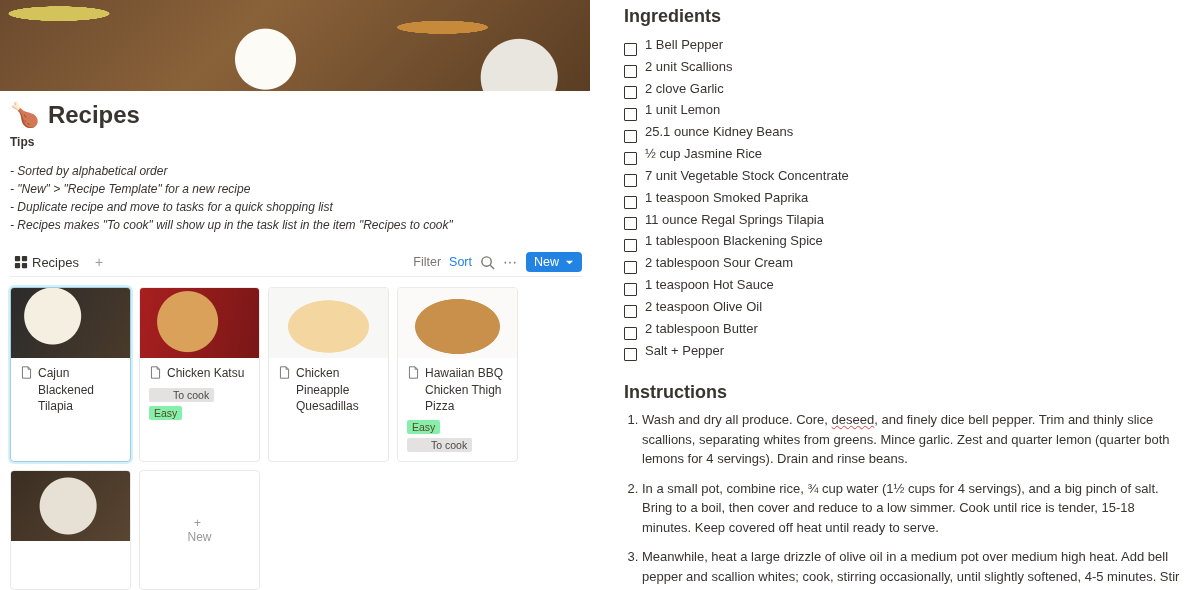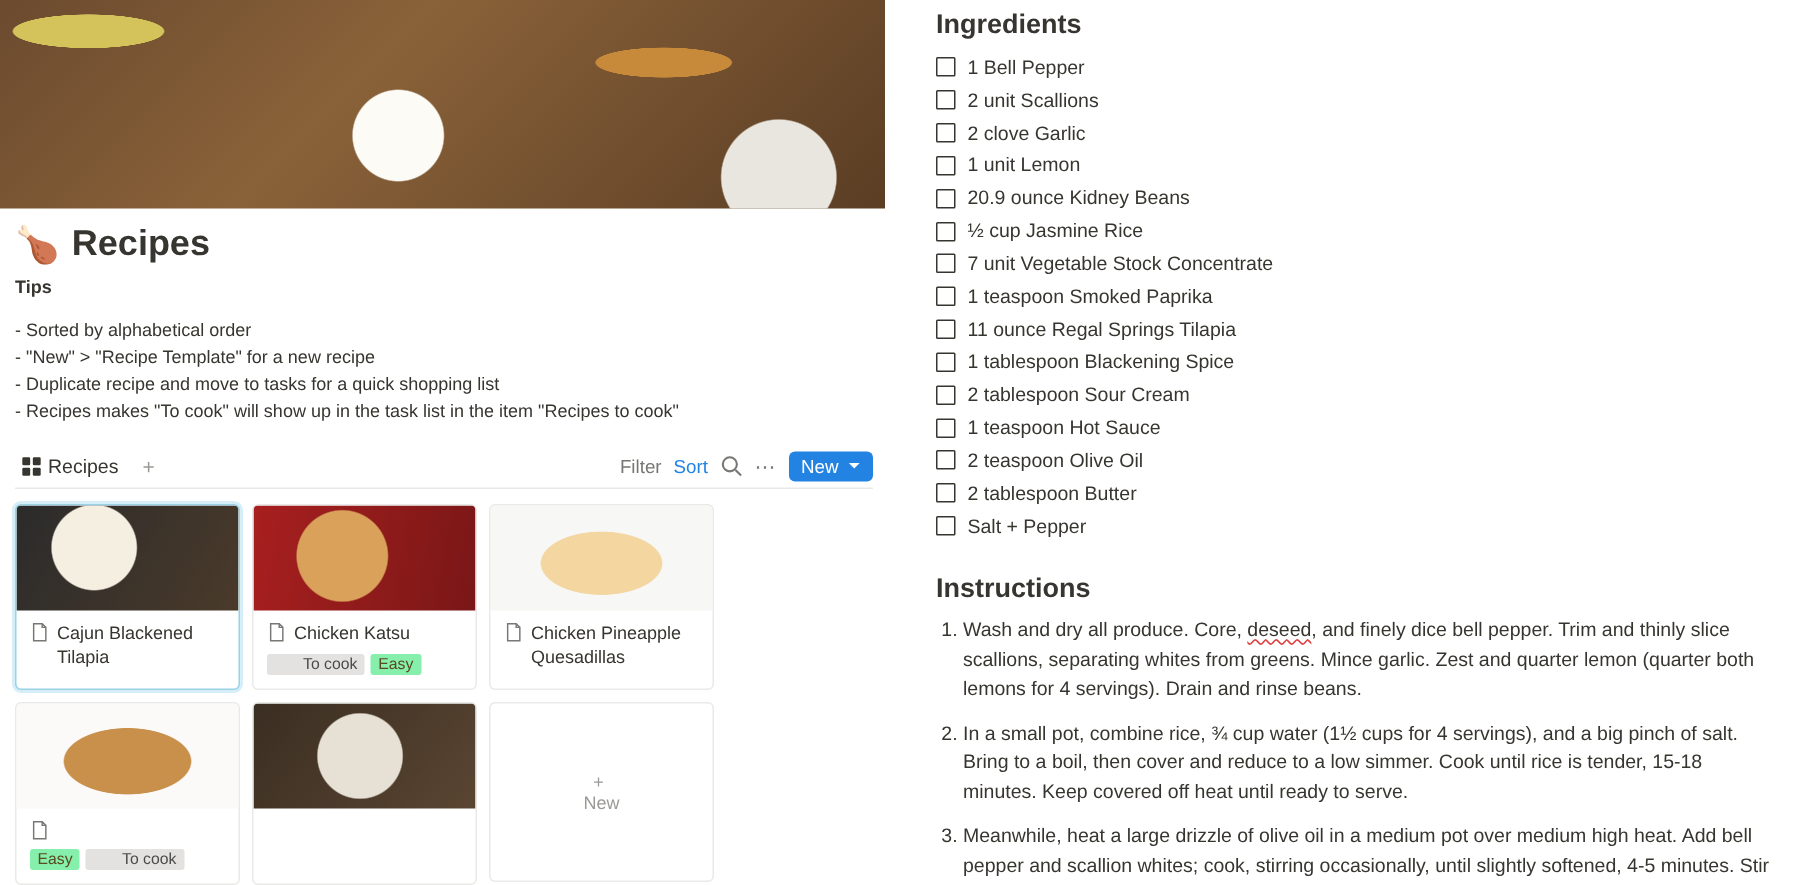--- a/index.html
+++ b/index.html
@@ -28,21 +28,21 @@
     radial-gradient(circle at 88% 85%, #e8e6de 0 38px, transparent 39px),
     radial-gradient(ellipse at 10% 15%, #d4c35a 0 50px, transparent 51px),
     linear-gradient(135deg, #6b4a2e 0%, #8a6239 40%, #5a3d24 100%);
   position: relative;
 }
 .page-body { padding: 10px 8px 0 10px; }
 .page-title-row { display: flex; align-items: center; gap: 8px; margin-bottom: 6px; }
 .page-emoji { font-size: 24px; }
 .page-title { font-size: 24px; font-weight: 700; }
 .tips-heading { font-size: 12px; font-weight: 600; margin-top: 4px; }
-.tips-list { font-size: 12px; color: #37352f; line-height: 1.5; margin-top: 13px; }
+.tips-list { font-size: 12px; color: #37352f; line-height: 1.5; margin-top: 13px; font-style: italic; }
 .tips-list div::before { content: "- "; }
 .db-toolbar {
   display: flex;
   align-items: center;
   border-bottom: 1px solid #e9e9e7;
   margin-top: 18px;
   padding-bottom: 4px;
   gap: 8px;
 }
 .db-view {
@@ -67,21 +67,21 @@
   font-weight: 500;
   padding: 3px 8px;
   border-radius: 4px;
   display: flex;
   align-items: center;
   gap: 6px;
 }
 .new-btn svg { width: 9px; height: 9px; fill: #fff; }
 .gallery { display: flex; flex-wrap: wrap; gap: 8px; margin-top: 10px; }
 .card {
-  width: 150px;
+  width: 121px;
   border: 1px solid #e9e9e7;
   border-radius: 4px;
   background: #fff;
   display: flex;
   flex-direction: column;
   overflow: hidden;
 }
 .card.selected { box-shadow: 0 0 0 2px #2eaadc33; border-color: #9ad1e4; }
 .card-img { width: 100%; height: 70px; }
 .card-body { padding: 7px 9px 9px; }
@@ -102,21 +102,21 @@
 }
 .card.empty .plus { margin-right: 4px; }
 
 .right-pane {
   flex: 1;
   padding: 6px 14px 0 34px;
   overflow: hidden;
 }
 .section-h { font-size: 18px; font-weight: 700; margin-bottom: 7px; }
 .ing-list { list-style: none; }
-.ing-item { display: flex; align-items: center; gap: 8px; font-size: 13px; line-height: 1.68; }
+.ing-item { display: flex; align-items: flex-end; gap: 8px; font-size: 13px; line-height: 1.68; }
 .checkbox {
   width: 13px; height: 13px;
   border: 1.3px solid #37352f;
   border-radius: 1px;
   flex-shrink: 0;
 }
 .instructions-h { margin-top: 21px; }
 .instr-list { padding-left: 18px; font-size: 13px; line-height: 1.5; }
 .instr-list li { margin-bottom: 10px; }
 .underline-red { text-decoration: underline; text-decoration-color: #e03e3e; text-decoration-style: wavy; text-decoration-thickness: 1px; }
@@ -215,20 +215,21 @@
           </div>
         </div>
         <div class="card">
           <div class="card-img ci-3"></div>
           <div class="card-body">
             <div class="card-title-row">
               <svg viewBox="0 0 16 16">
                 <path d="M3 1h7l3 3v11H3z" fill="none" stroke="#787774" stroke-width="1.2"></path>
                 <path d="M10 1v3h3" fill="none" stroke="#787774" stroke-width="1.2"></path>
               </svg>
+              <span>Hawaiian BBQ Chicken Thigh Pizza</span>
             </div>
             <div class="card-tags">
               <span class="tag easy">Easy</span>
               <span class="tag tocook">To cook</span>
             </div>
           </div>
         </div>
         <div class="card">
           <div class="card-img ci-4"></div>
         </div>
@@ -254,21 +255,21 @@
       <li class="ing-item">
         <span class="checkbox"></span>
         <span>2 clove Garlic</span>
       </li>
       <li class="ing-item">
         <span class="checkbox"></span>
         <span>1 unit Lemon</span>
       </li>
       <li class="ing-item">
         <span class="checkbox"></span>
-        <span>20.9 ounce Kidney Beans</span>
+        <span>25.1 ounce Kidney Beans</span>
       </li>
       <li class="ing-item">
         <span class="checkbox"></span>
         <span>½ cup Jasmine Rice</span>
       </li>
       <li class="ing-item">
         <span class="checkbox"></span>
         <span>7 unit Vegetable Stock Concentrate</span>
       </li>
       <li class="ing-item">

